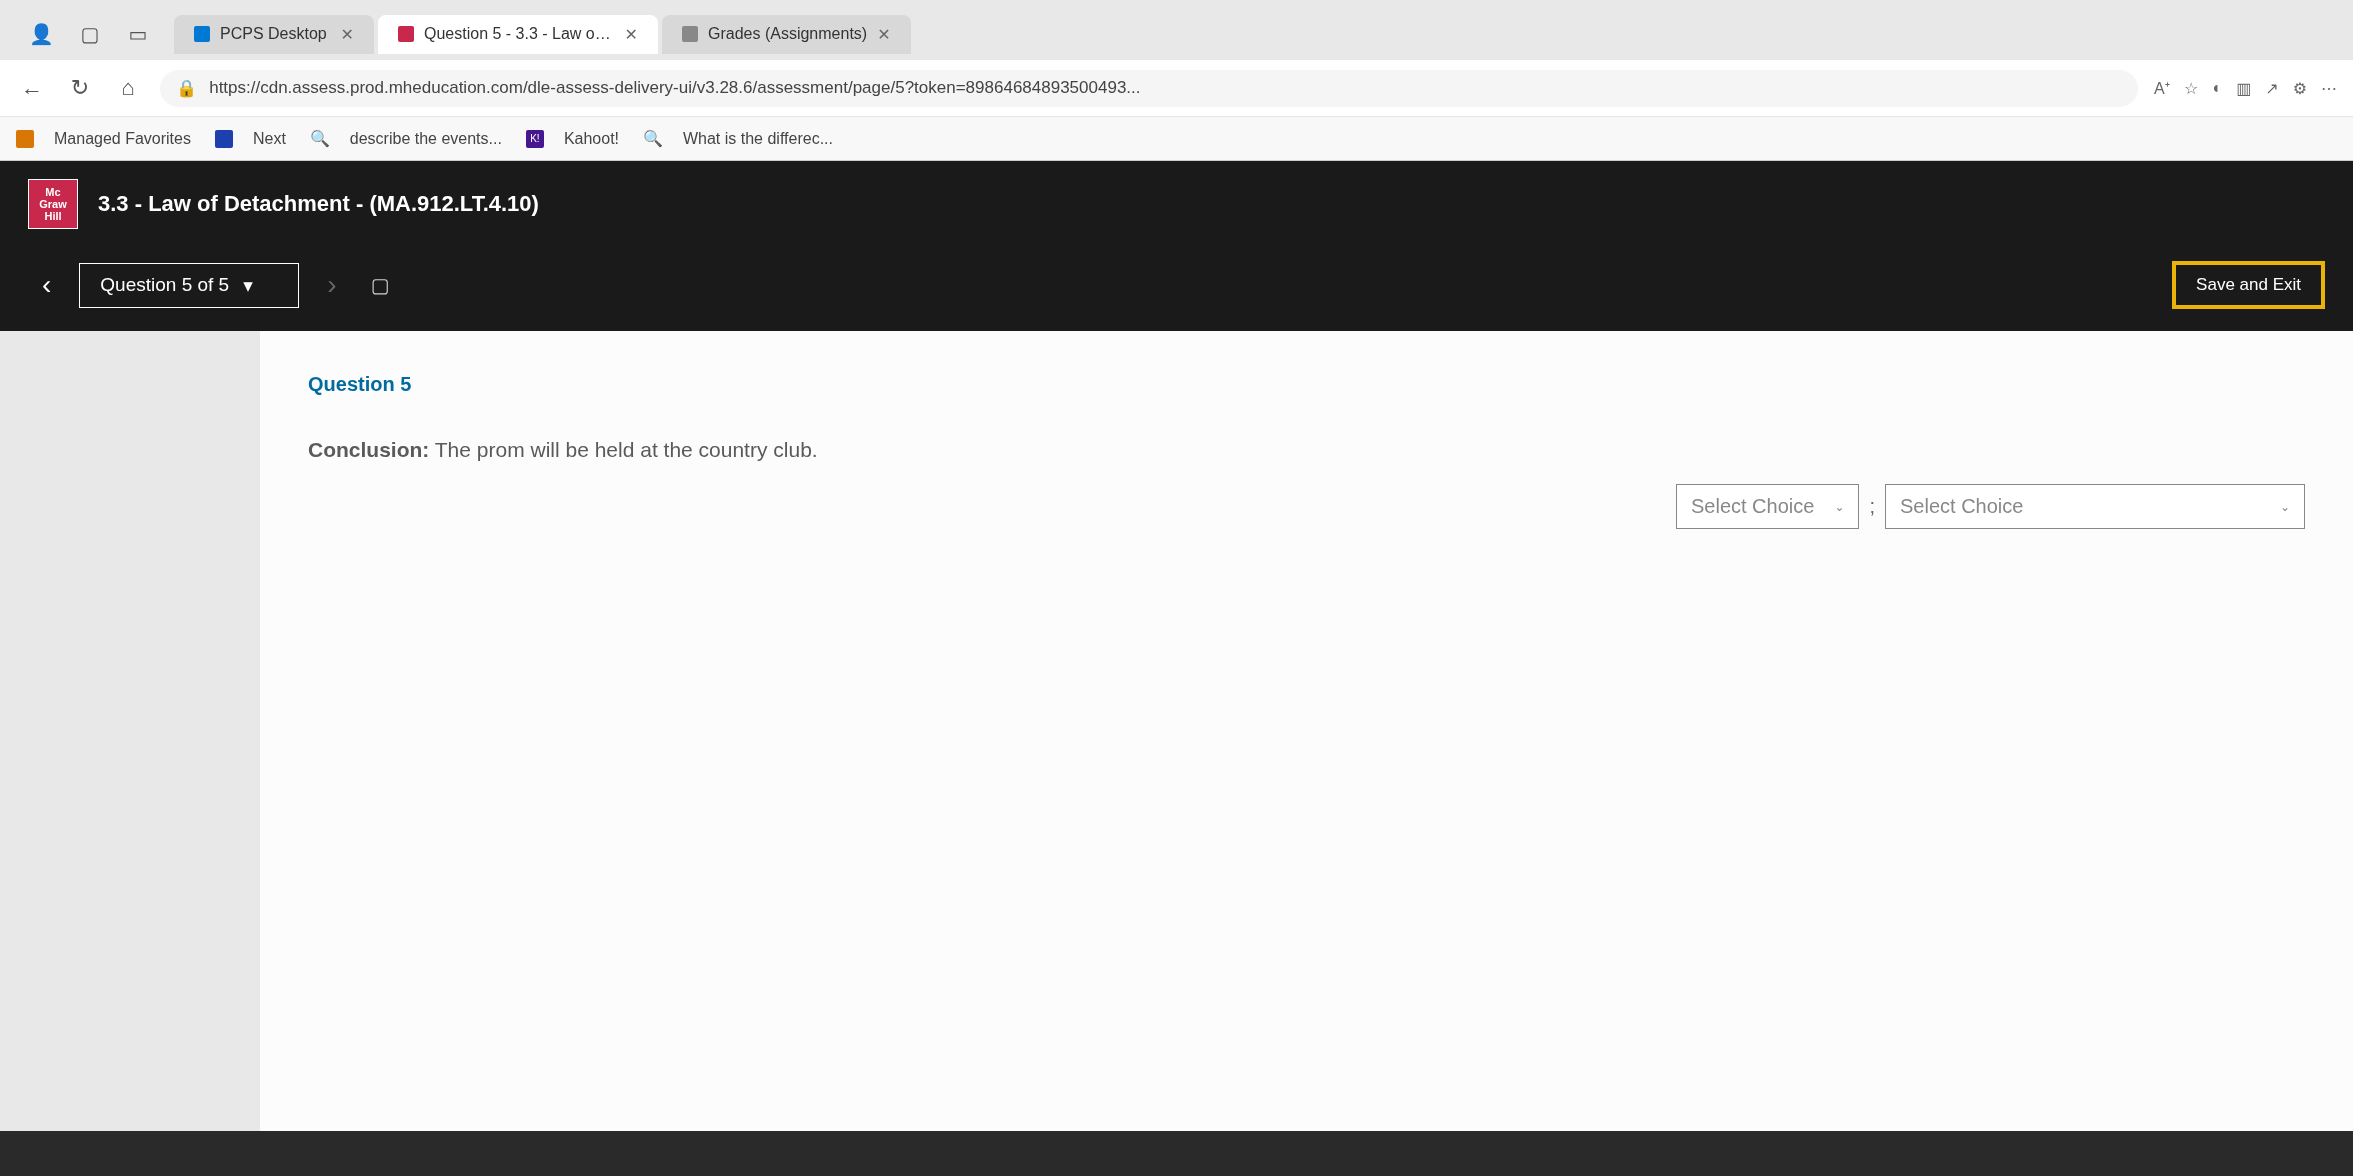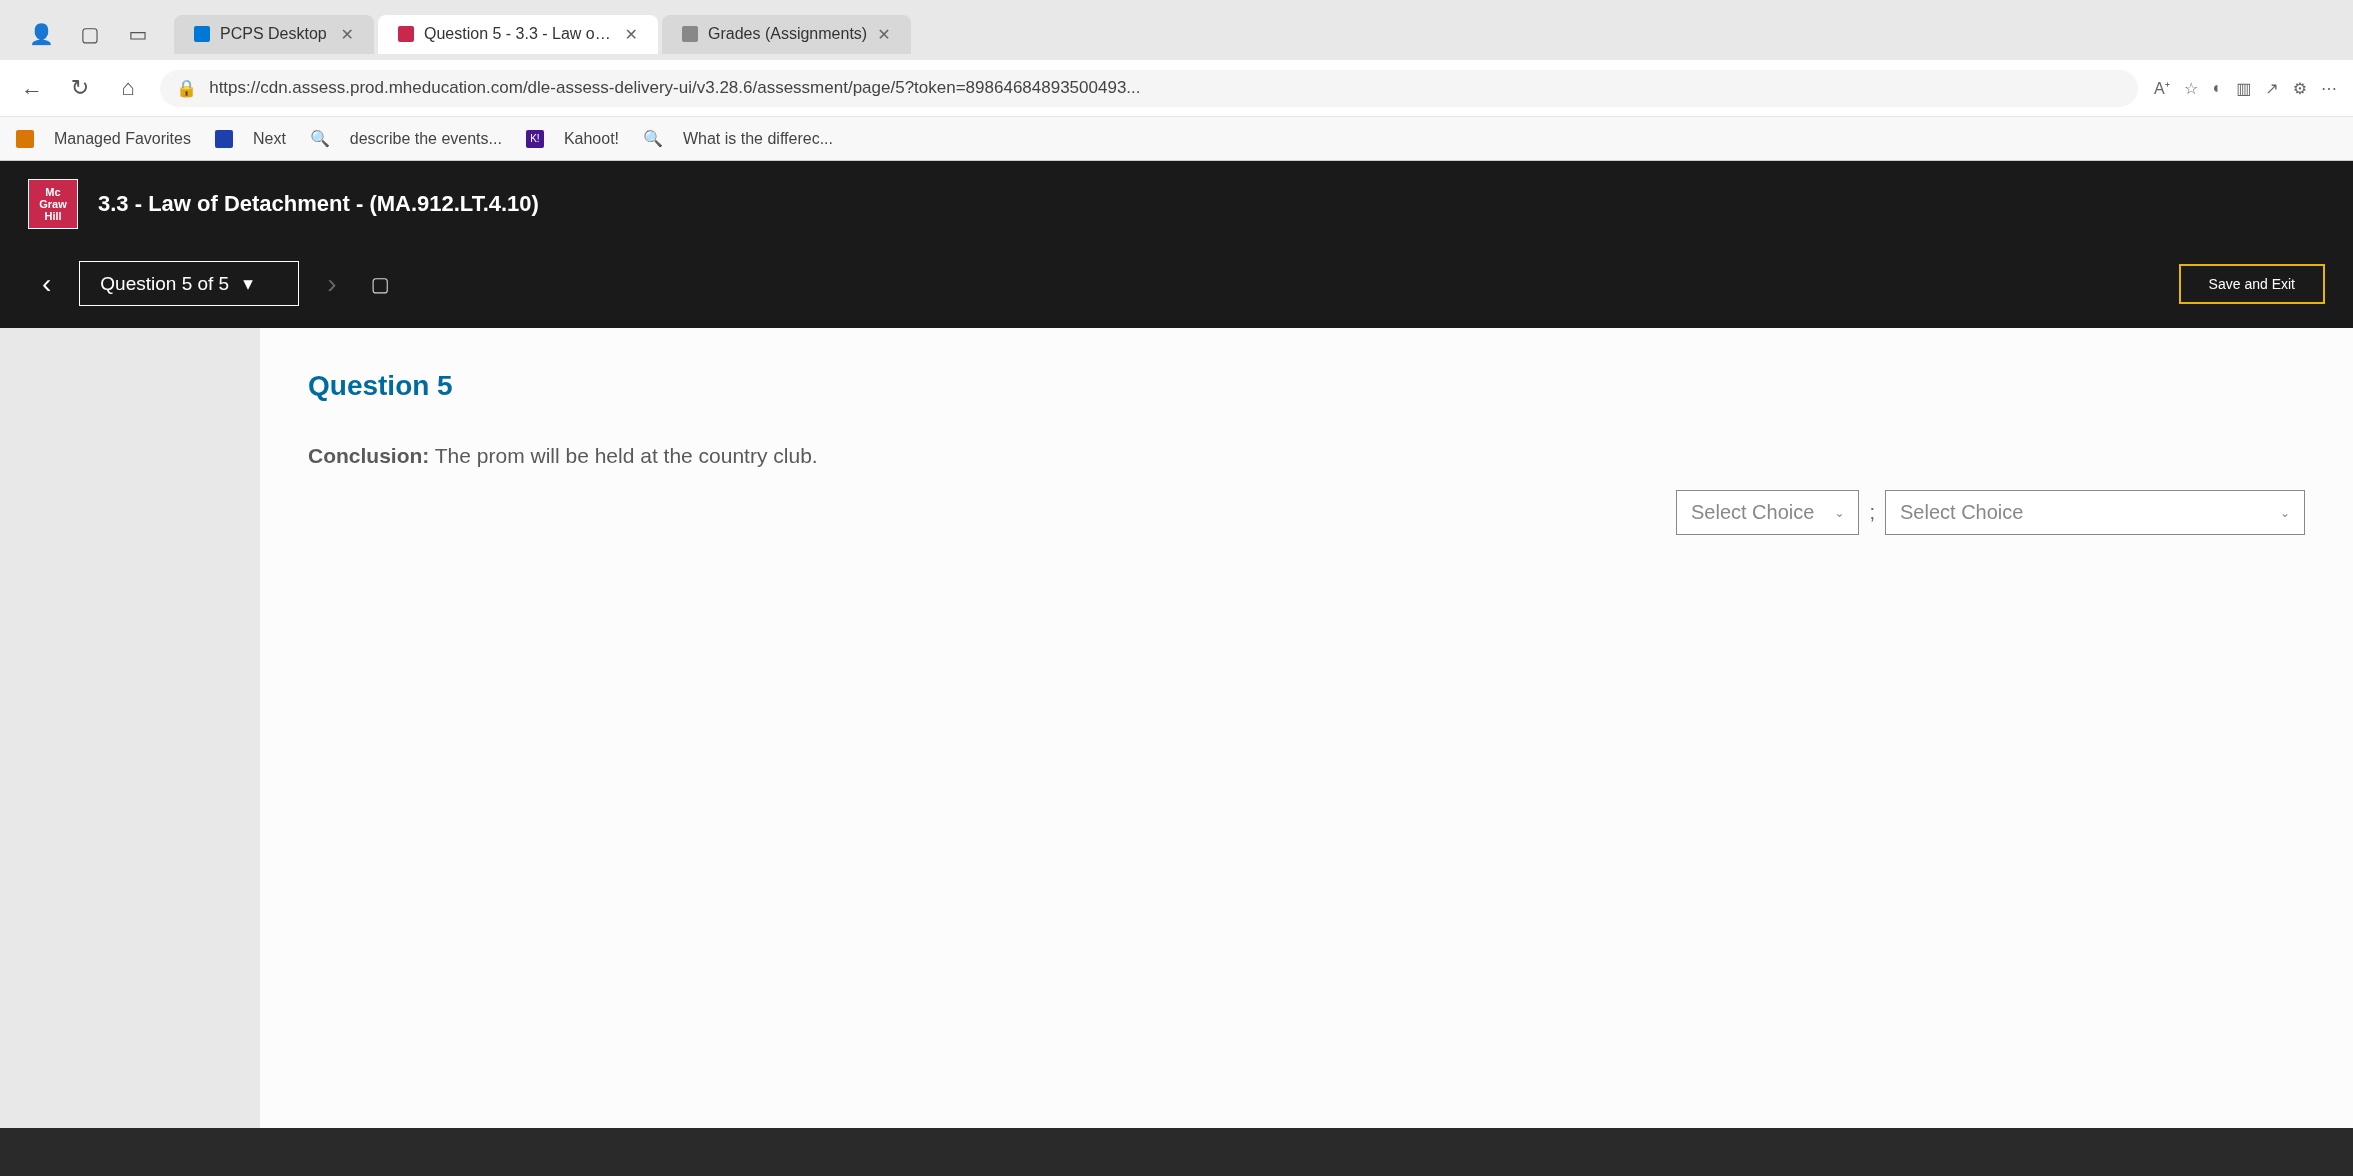--- a/index.html
+++ b/index.html
@@ -31,26 +31,26 @@
     .app-header { background: #1a1a1a; color: #fff; padding: 18px 28px; display: flex; align-items: center; gap: 20px; }
     .logo-box { width: 50px; height: 50px; background: #c8284c; border: 1px solid #fff; display: flex; flex-direction: column; align-items: center; justify-content: center; font-size: 11px; font-weight: bold; line-height: 1.1; }
     .app-title { font-size: 22px; font-weight: 600; }
     
     .nav-row { background: #1a1a1a; padding: 14px 28px 22px; display: flex; align-items: center; gap: 14px; }
     .nav-chevron { color: #fff; font-size: 28px; padding: 6px 14px; cursor: pointer; }
     .nav-chevron.disabled { color: #666; }
     .question-dropdown { border: 1px solid #fff; color: #fff; padding: 10px 20px; font-size: 19px; display: flex; align-items: center; gap: 14px; cursor: pointer; min-width: 220px; }
     .flag-icon { color: #ccc; font-size: 20px; margin-left: 6px; cursor: pointer; }
     .nav-spacer { flex: 1; }
-    .save-exit-btn { border: 2px solid #eab308; color: #fff; padding: 10px 28px; font-size: 14px; background: transparent; cursor: pointer; }
+    .save-exit-btn { border: 4px solid #eab308; color: #fff; padding: 10px 20px; font-size: 17px; background: transparent; cursor: pointer; }
     
     .content-area { background: #f5f5f5; padding: 0; display: flex; }
     .side-margin { width: 260px; background: #e8e8e8; }
     .question-panel { flex: 1; background: #fcfcfc; padding: 42px 48px; min-height: 800px; }
-    .question-heading { font-size: 28px; font-weight: 700; color: #006b9e; margin-bottom: 42px; }
+    .question-heading { font-size: 20px; font-weight: 700; color: #006b9e; margin-bottom: 42px; }
     .question-instruction { font-size: 22px; color: #5a5a5a; margin-bottom: 44px; line-height: 1.5; }
     .question-instruction em { font-style: italic; }
     .given-line { font-size: 21px; color: #5a5a5a; margin-bottom: 8px; }
     .given-line strong { font-weight: 700; }
     .conclusion-line { font-size: 21px; color: #5a5a5a; margin-bottom: 22px; }
     .conclusion-line strong { font-weight: 700; }
     .answer-row { display: flex; align-items: center; gap: 10px; font-size: 20px; color: #666; justify-content: flex-end; }
     .select-box { border: 1px solid #888; padding: 10px 14px; background: #fff; display: flex; align-items: center; gap: 20px; cursor: pointer; color: #888; }
     .select-box.wide { min-width: 420px; justify-content: space-between; }
     .select-box.narrow { min-width: 180px; justify-content: space-between; }

